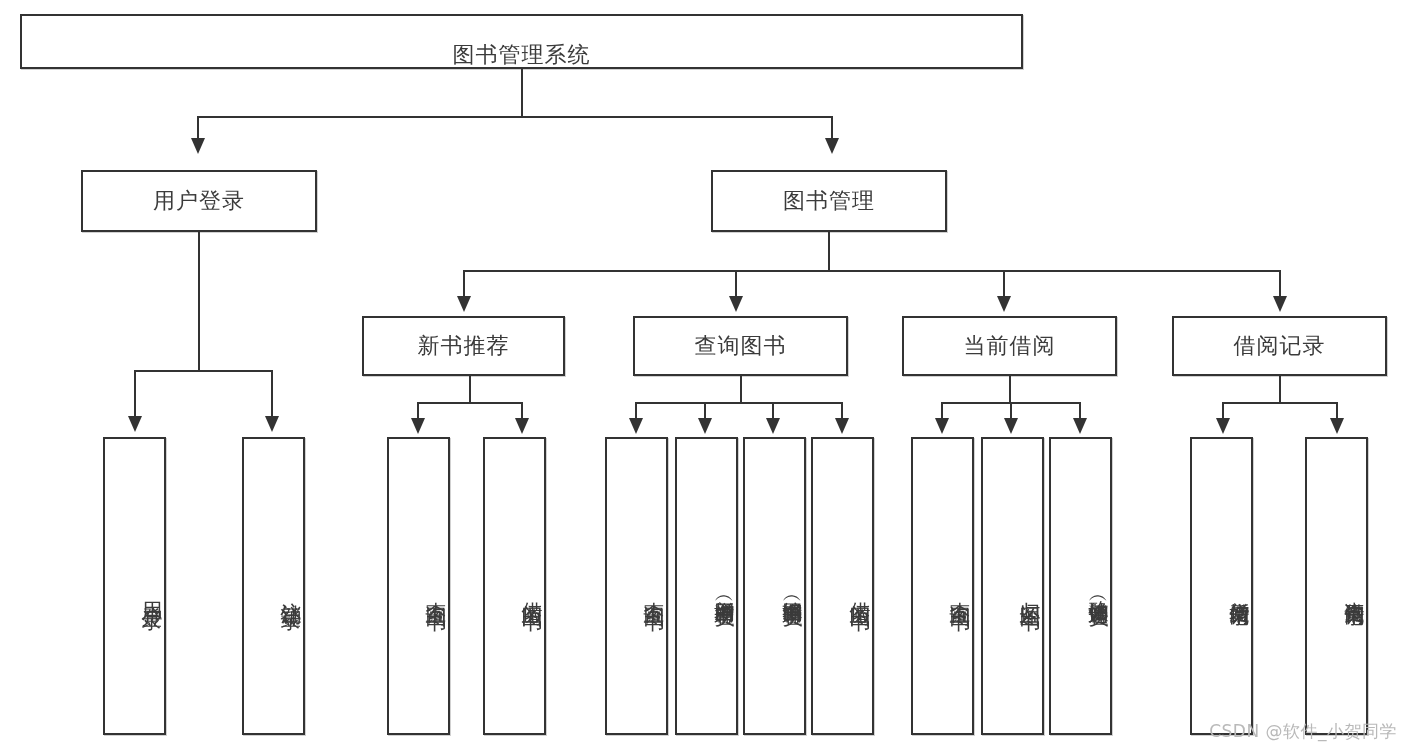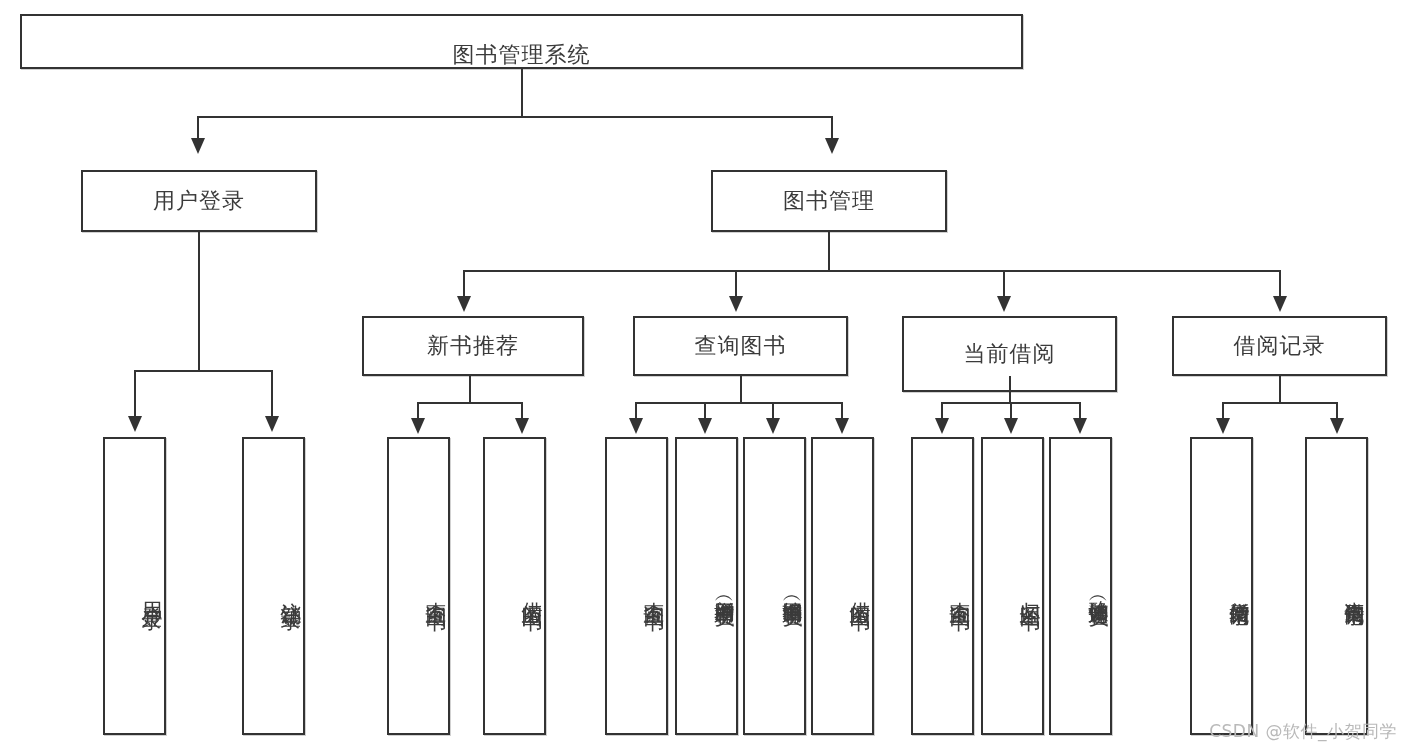--- a/index.html
+++ b/index.html
@@ -114,27 +114,27 @@
 
   <div class="line-v" style="left:463px; top:270px; height:28px;"></div>
   <div class="arrow" style="left:457px; top:296px;"></div>
   <div class="line-v" style="left:735px; top:270px; height:28px;"></div>
   <div class="arrow" style="left:729px; top:296px;"></div>
   <div class="line-v" style="left:1003px; top:270px; height:28px;"></div>
   <div class="arrow" style="left:997px; top:296px;"></div>
   <div class="line-v" style="left:1279px; top:270px; height:28px;"></div>
   <div class="arrow" style="left:1273px; top:296px;"></div>
 
-  <div class="node" style="left:362px; top:316px; width:222px; height:60px;">
+  <div class="node" style="left:362px; top:316px; width:203px; height:60px;">
     <span>新书推荐</span>
   </div>
   <div class="node" style="left:633px; top:316px; width:215px; height:60px;">
     <span>查询图书</span>
   </div>
-  <div class="node" style="left:902px; top:316px; width:215px; height:76px;">
+  <div class="node" style="left:902px; top:316px; width:215px; height:60px;">
     <span>当前借阅</span>
   </div>
   <div class="node" style="left:1172px; top:316px; width:215px; height:60px;">
     <span>借阅记录</span>
   </div>
 
   <div class="line-v" style="left:469px; top:376px; height:28px;"></div>
   <div class="line-h" style="left:417px; top:402px; width:104px; height:2px;"></div>
   <div class="line-v" style="left:417px; top:402px; height:18px;"></div>
   <div class="arrow" style="left:411px; top:418px;"></div>

